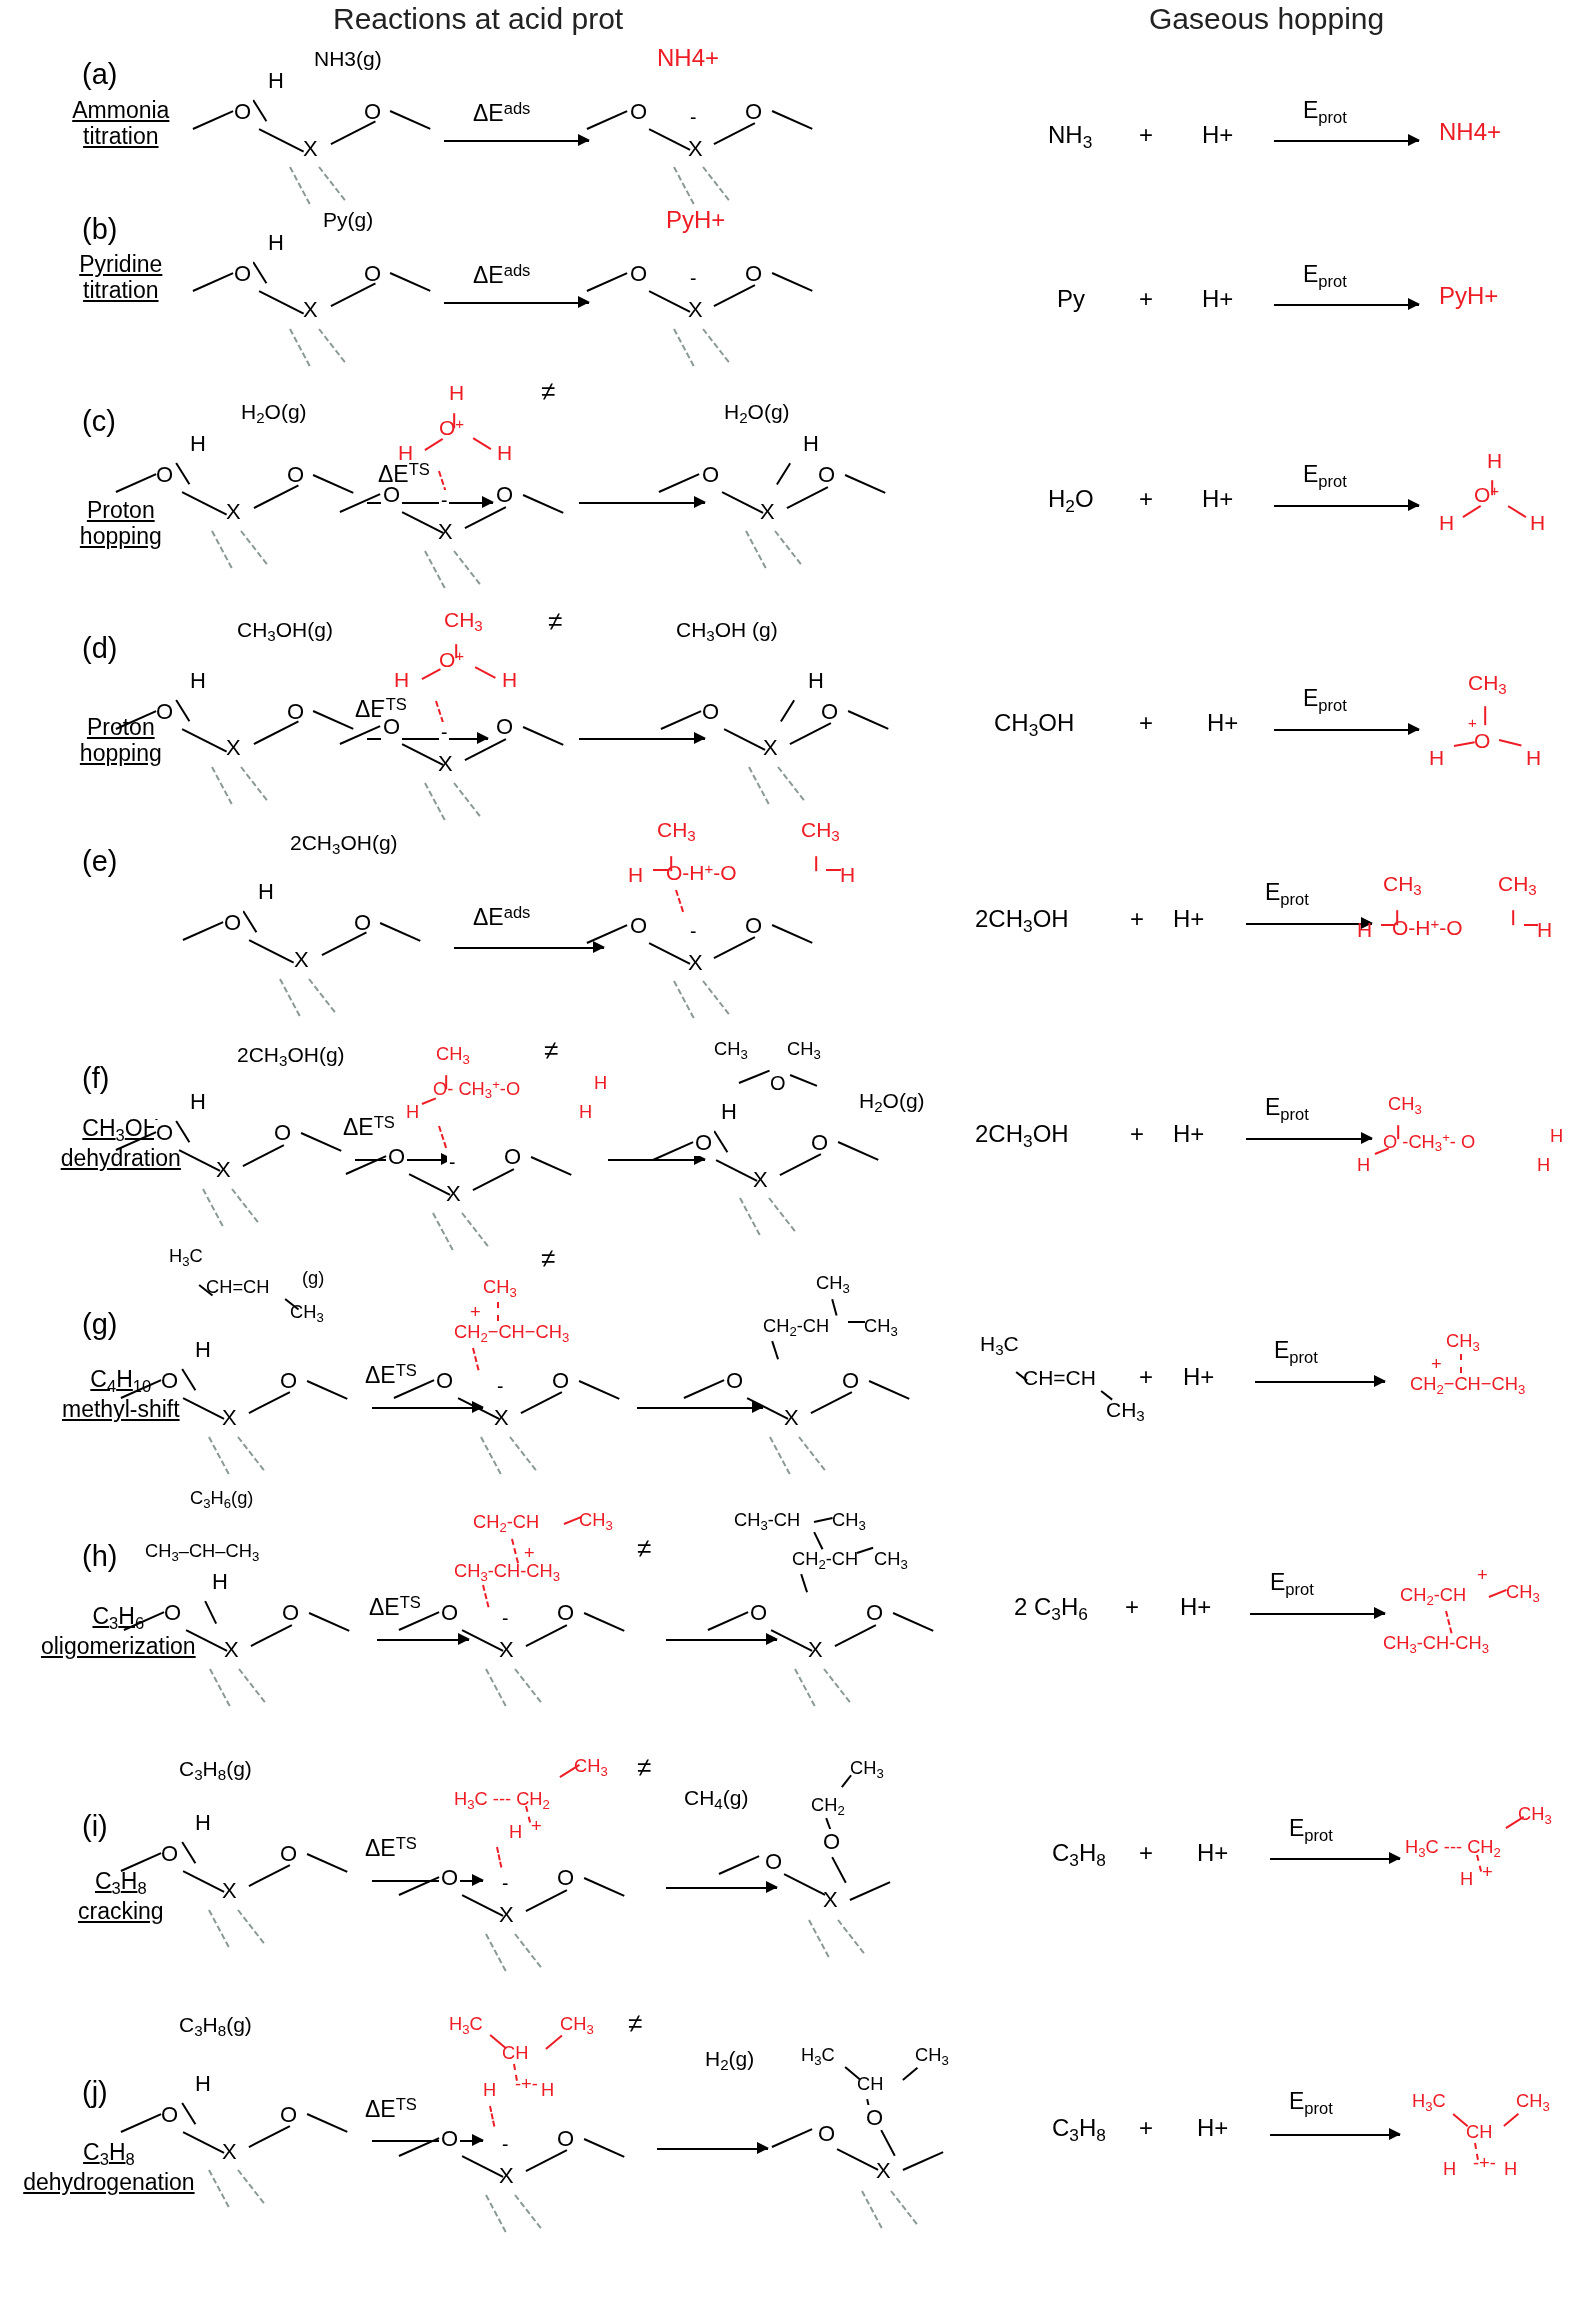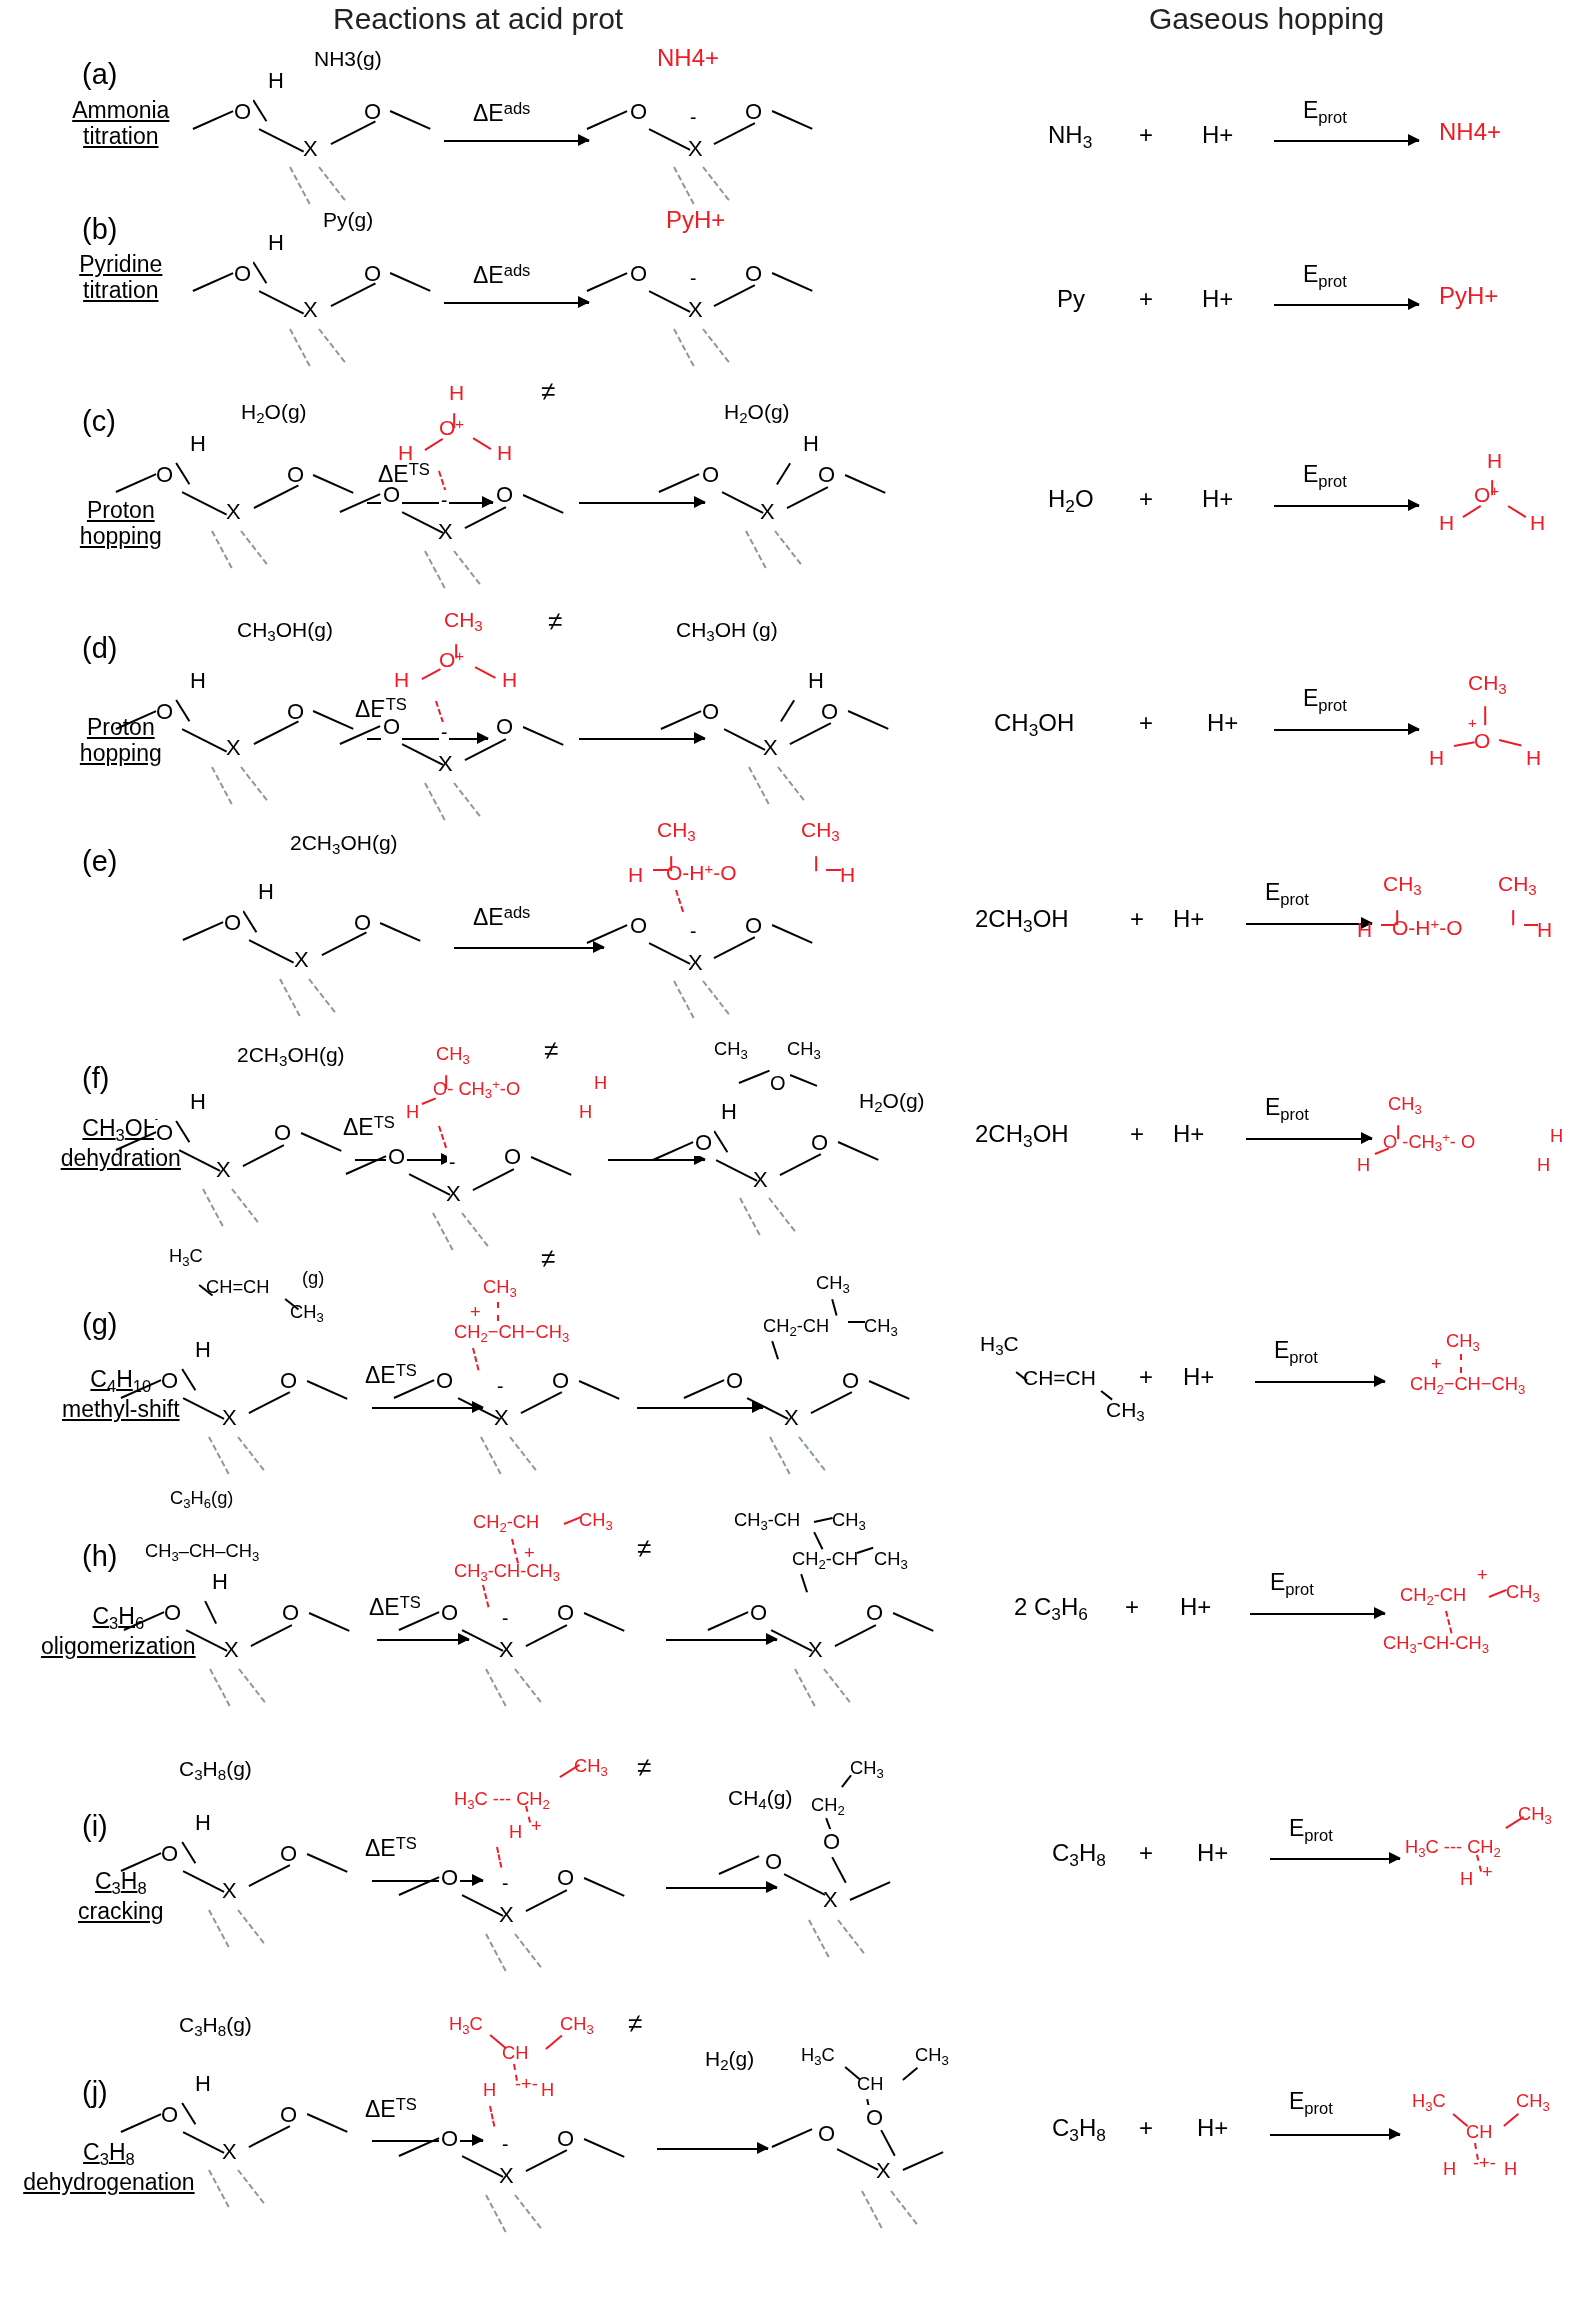--- a/index.html
+++ b/index.html
@@ -465,21 +465,21 @@
   <div class="txt red sm" style="left:1446px;top:75px;">CH<span class="sub">3</span></div>
   <div class="txt red sm" style="left:1410px;top:118px;">CH<span class="sub">2</span>−CH−CH<span class="sub">3</span></div>
   <div class="txt red sm" style="left:1431px;top:98px;">+</div>
   <div class="bar reddash" style="left:1461px;top:98px;width:19.3px;transform:rotate(90deg);"></div>
 </div>
 
 <div class="row" style="top:1492px;height:241px;">
   <div class="label-letter" style="left:82px;top:48px;">(h)</div>
   <div class="label-text" style="left:4.8px;top:111px;width:227px;">C<span class="sub">3</span>H<span class="sub">6</span><br>oligomerization</div>
 
-  <div class="txt sm" style="left:170px;top:-4.8px;">C<span class="sub">3</span>H<span class="sub">6</span>(g)</div>
+  <div class="txt sm" style="left:190px;top:-4.8px;">C<span class="sub">3</span>H<span class="sub">6</span>(g)</div>
   <div class="txt sm" style="left:145px;top:48px;">CH<span class="sub">3</span>‒CH‒CH<span class="sub">3</span></div>
   <div class="atom" style="left:210px;top:77px;">H</div>
   <div class="bar" style="left:205px;top:108px;width:25px;transform:rotate(64deg);"></div>
   <div class="atom" style="left:162px;top:108px;">O</div>
   <div class="atom" style="left:280px;top:108px;">O</div>
   <div class="atom" style="left:222px;top:145px;">X</div>
   <div class="bar" style="left:186px;top:137px;width:46px;transform:rotate(27deg);"></div>
   <div class="bar" style="left:251px;top:153px;width:46px;transform:rotate(-27deg);"></div>
   <div class="bar" style="left:124px;top:137px;width:44px;transform:rotate(-24deg);"></div>
   <div class="bar" style="left:309px;top:120px;width:44px;transform:rotate(24deg);"></div>
@@ -578,21 +578,21 @@
   <div class="atom" style="left:497px;top:145px;">X</div>
   <div class="bar" style="left:462px;top:137px;width:46px;transform:rotate(27deg);"></div>
   <div class="bar" style="left:526px;top:153px;width:46px;transform:rotate(-27deg);"></div>
   <div class="bar" style="left:399px;top:137px;width:44px;transform:rotate(-24deg);"></div>
   <div class="bar" style="left:584px;top:120px;width:44px;transform:rotate(24deg);"></div>
   <div class="bar dash" style="left:486px;top:176px;width:42px;transform:rotate(62deg);"></div>
   <div class="bar dash" style="left:515px;top:176px;width:42px;transform:rotate(52deg);"></div>
 
   <div class="arrow" style="left:666px;top:130px;width:111px;"></div>
 
-  <div class="txt" style="left:728px;top:29px;">CH<span class="sub">4</span>(g)</div>
+  <div class="txt" style="left:684px;top:29px;">CH<span class="sub">4</span>(g)</div>
   <div class="txt sm" style="left:850px;top:0px;">CH<span class="sub">3</span></div>
   <div class="txt sm" style="left:811px;top:37px;">CH<span class="sub">2</span></div>
   <div class="bar" style="left:842px;top:29px;width:15.4px;transform:rotate(-52deg);"></div>
   <div class="bar" style="left:826px;top:60px;width:15.4px;transform:rotate(70deg);"></div>
 
   <div class="atom" style="left:763px;top:92px;">O</div>
   <div class="atom" style="left:821px;top:72px;">O</div>
   <div class="atom" style="left:821px;top:130px;">X</div>
   <div class="bar" style="left:784px;top:116px;width:46px;transform:rotate(27deg);"></div>
   <div class="bar" style="left:832px;top:99px;width:29px;transform:rotate(62deg);"></div>

